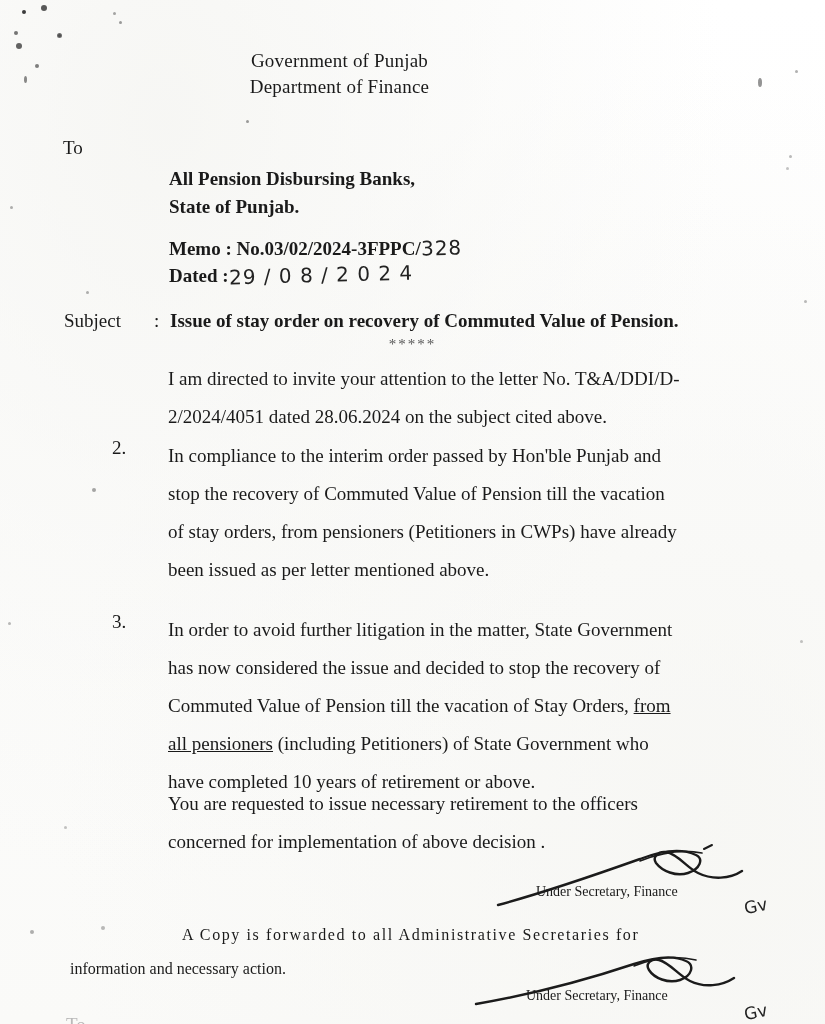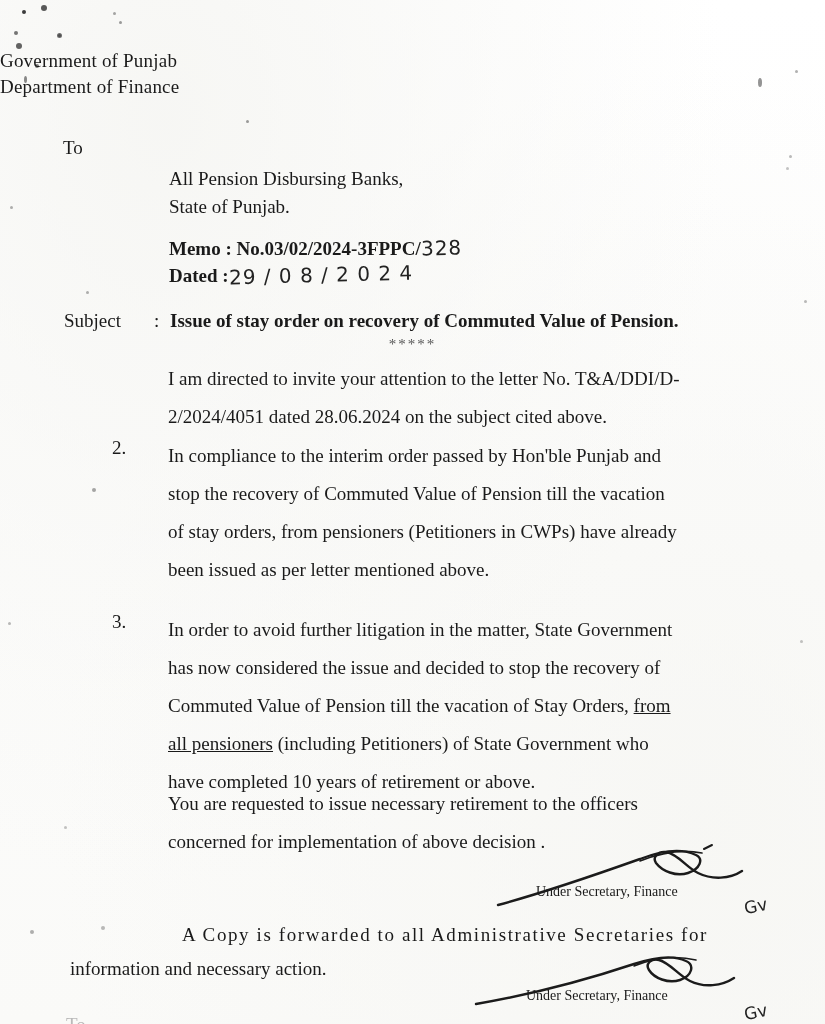--- a/index.html
+++ b/index.html
@@ -32,40 +32,40 @@
     position: absolute;
     background: #3c3c3c;
     border-radius: 50%;
     pointer-events: none;
   }
   .header-block {
     position: absolute;
     top: 48px;
     left: 0;
     width: 679px;
-    text-align: left;
+    text-align: center;
     line-height: 26px;
     font-size: 19px;
     letter-spacing: 0.2px;
   }
   .header-block div { display: block; }
 
   .to-label {
     position: absolute;
     left: 63px;
     top: 137px;
     font-size: 19px;
   }
   .addressee {
     position: absolute;
     left: 169px;
     top: 165px;
     font-size: 19px;
     line-height: 28px;
-    font-weight: 400;
+    font-weight: 700;
   }
   .memo-block {
     position: absolute;
     left: 169px;
     top: 235px;
     font-size: 19px;
     line-height: 27px;
     font-weight: 600;
   }
   .hand {
@@ -131,21 +131,21 @@
     font-family: "DejaVu Sans", sans-serif;
     font-size: 17px;
     color: #222;
     transform: rotate(-12deg);
   }
   .copy-para {
     position: absolute;
     left: 70px;
     top: 918px;
     width: 676px;
-    font-size: 19px;
+    font-size: 16px;
     line-height: 34px;
     text-align: justify;
   }
   .copy-para span.line { display: block; white-space: nowrap; }
   .bottom-cut {
     position: absolute;
     left: 66px;
     top: 1014px;
     font-size: 19px;
     color: #b9b9b9;

